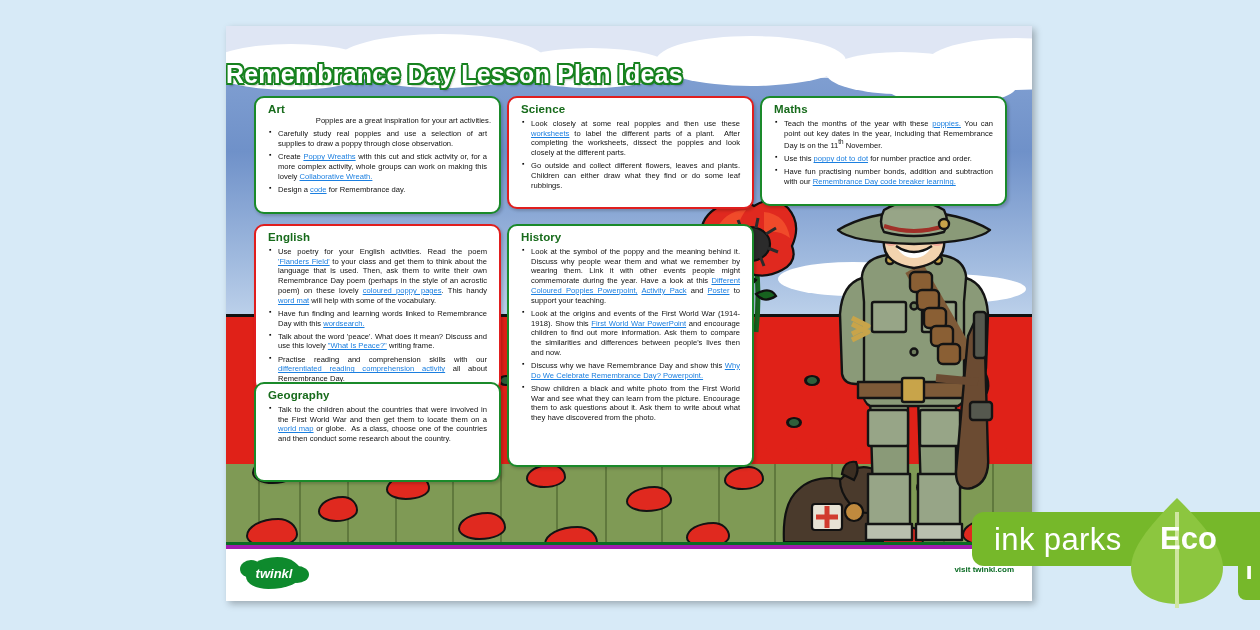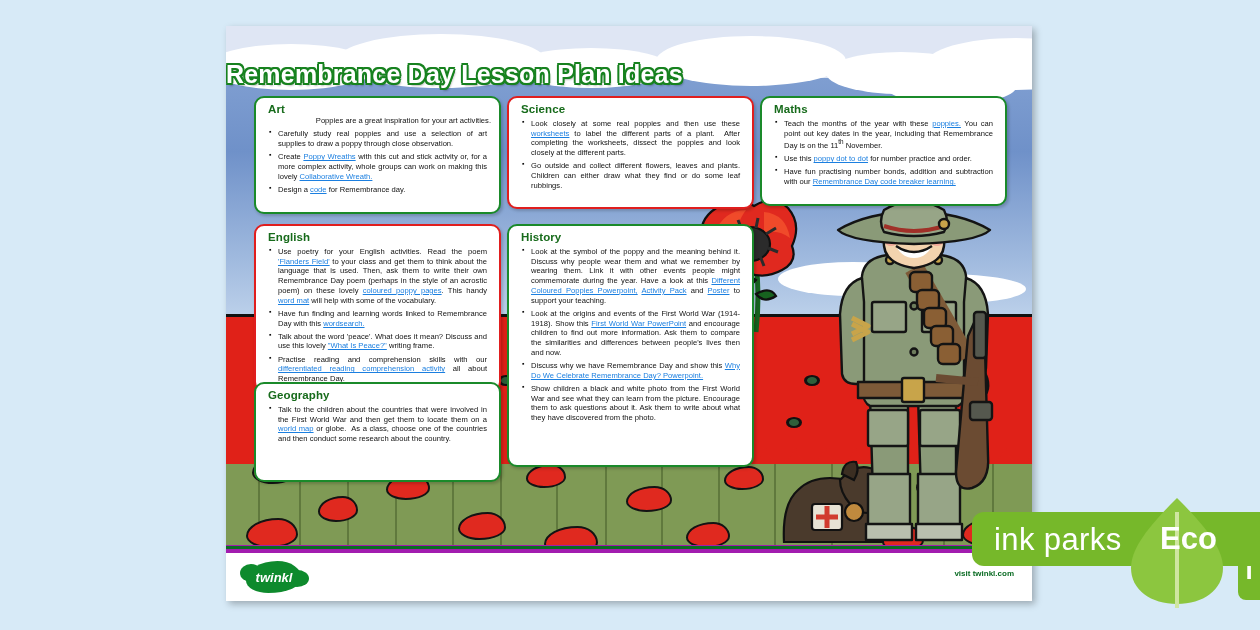--- a/index.html
+++ b/index.html
@@ -73,21 +73,21 @@
     text-shadow:
       -1.6px -1.6px 0 #17821f, 1.6px -1.6px 0 #17821f,
       -1.6px 1.6px 0 #17821f, 1.6px 1.6px 0 #17821f,
       0 -2px 0 #17821f, 0 2px 0 #17821f, -2px 0 0 #17821f, 2px 0 0 #17821f,
       2px 3px 2px rgba(0,0,0,.25);
   }
 
   
   #footer {
     position: absolute; left: 0; bottom: 0; width: 100%; height: 56px;
-    background: #ffffff; border-top: 8px solid #a21caf;
+    background: #ffffff; border-top: 4px solid #a21caf;
   }
   #footer::before {
     content:""; position:absolute; left:0; right:0; top:-7px; height:3px; background:#0a6b23;
   }
   .twinkl-logo {
     position: absolute; left: 20px; top: 8px; width: 56px; height: 32px;
   }
   .twinkl-logo .blob {
     position: absolute; inset: 0; background: #0e8a2d;
     border-radius: 56% 44% 60% 40% / 62% 55% 45% 38%;

